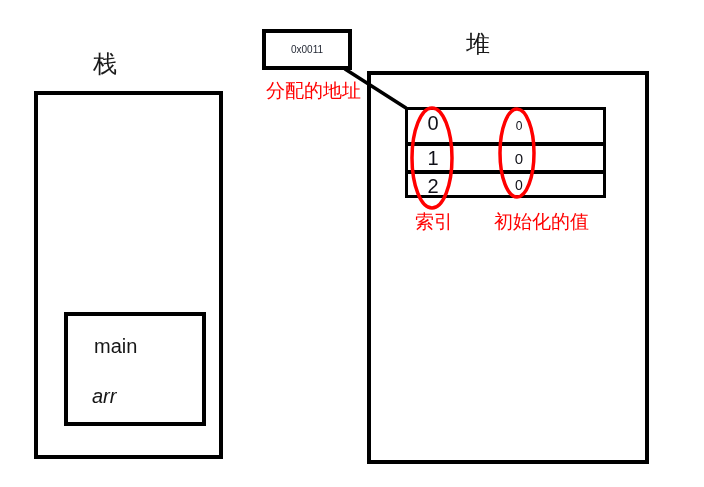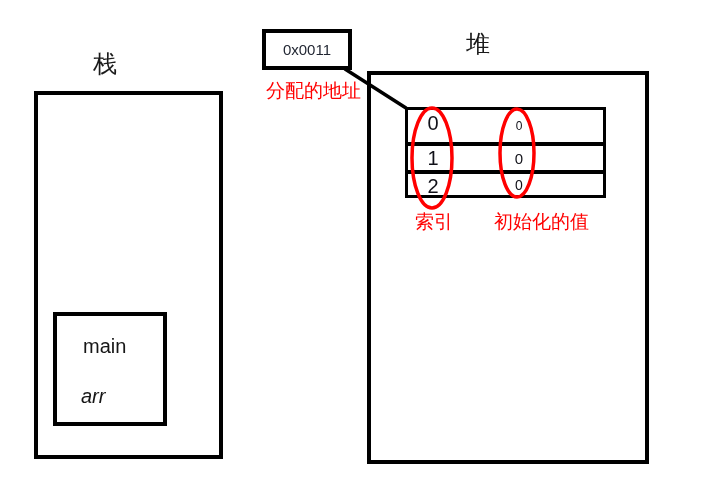--- a/index.html
+++ b/index.html
@@ -35,38 +35,38 @@
   .stack-label { left: 93px; top: 52px; }
   .heap-label  { left: 466px; top: 32px; }
 
   
   .outline-box {
     border: 4px solid var(--ink);
     background: transparent;
   }
   .stack-box { left: 34px; top: 91px; width: 189px; height: 368px; }
   .heap-box  { left: 367px; top: 71px; width: 282px; height: 393px; }
-  .frame-box { left: 53px; top: 312px; width: 114px; height: 114px; }
+  .frame-box { left: 64px; top: 312px; width: 142px; height: 114px; }
 
   .frame-text {
     position: absolute;
     font-size: 20px;
     color: #161616;
     line-height: 1;
     white-space: nowrap;
   }
   .frame-func { left: 26px; top: 20px; }
   .frame-var  { left: 24px; top: 70px; font-style: italic; }
 
   
   .address-box {
     left: 262px; top: 29px; width: 90px; height: 41px;
     border: 4px solid var(--ink);
     display: flex; align-items: center; justify-content: center;
-    font-size: 15px;
+    font-size: 10px;
     color: #1f2430;
   }
   .red-caption {
     color: var(--annotation-red);
     font-size: 19px;
     line-height: 1.1;
     white-space: nowrap;
   }
   .address-caption { left: 266px; top: 81px; }
 

